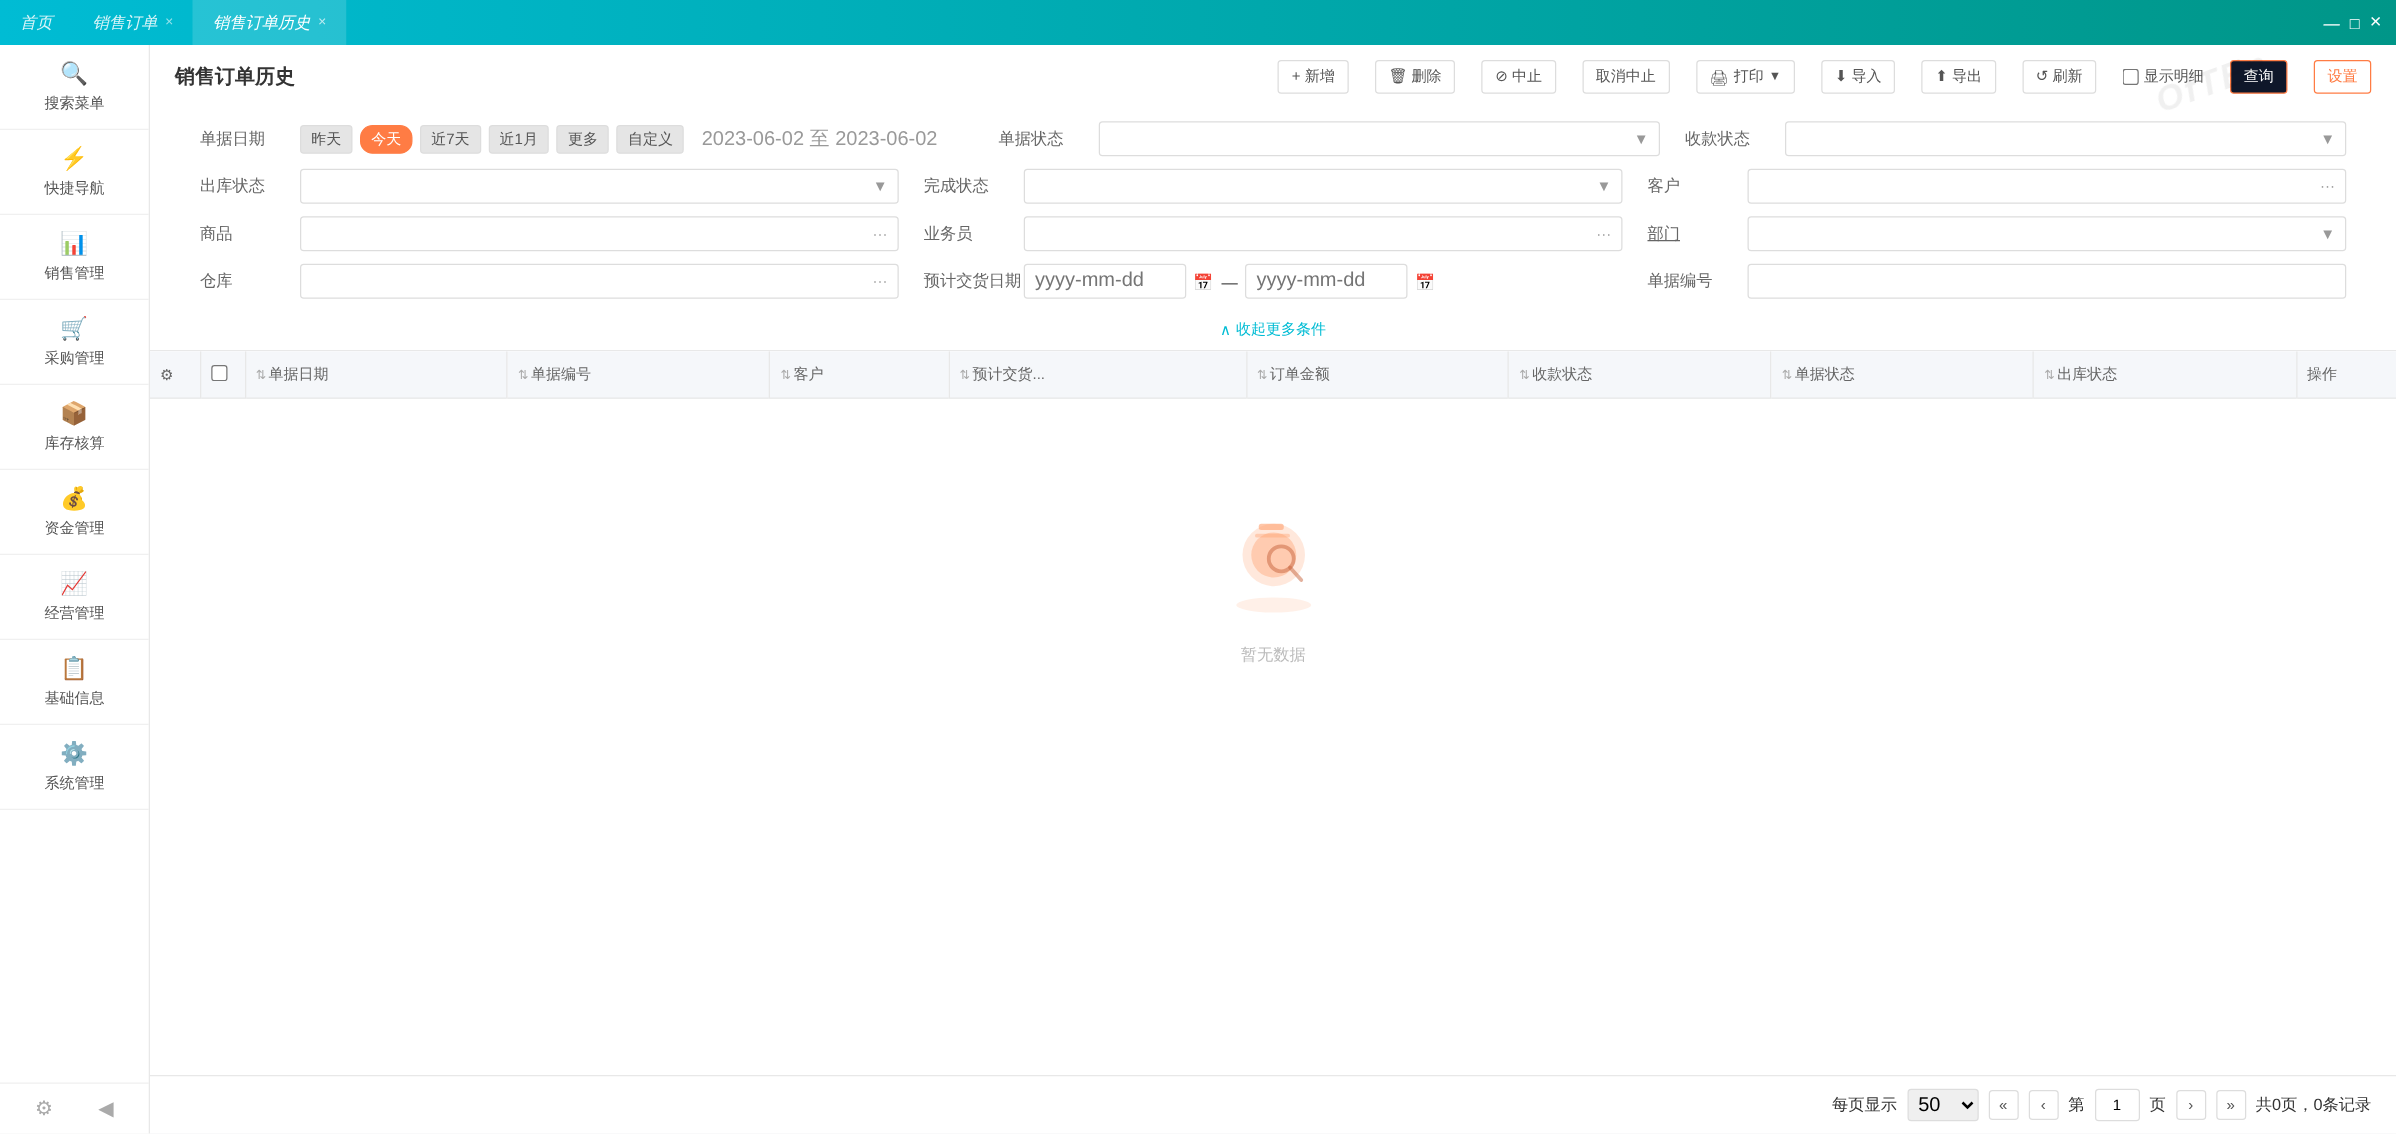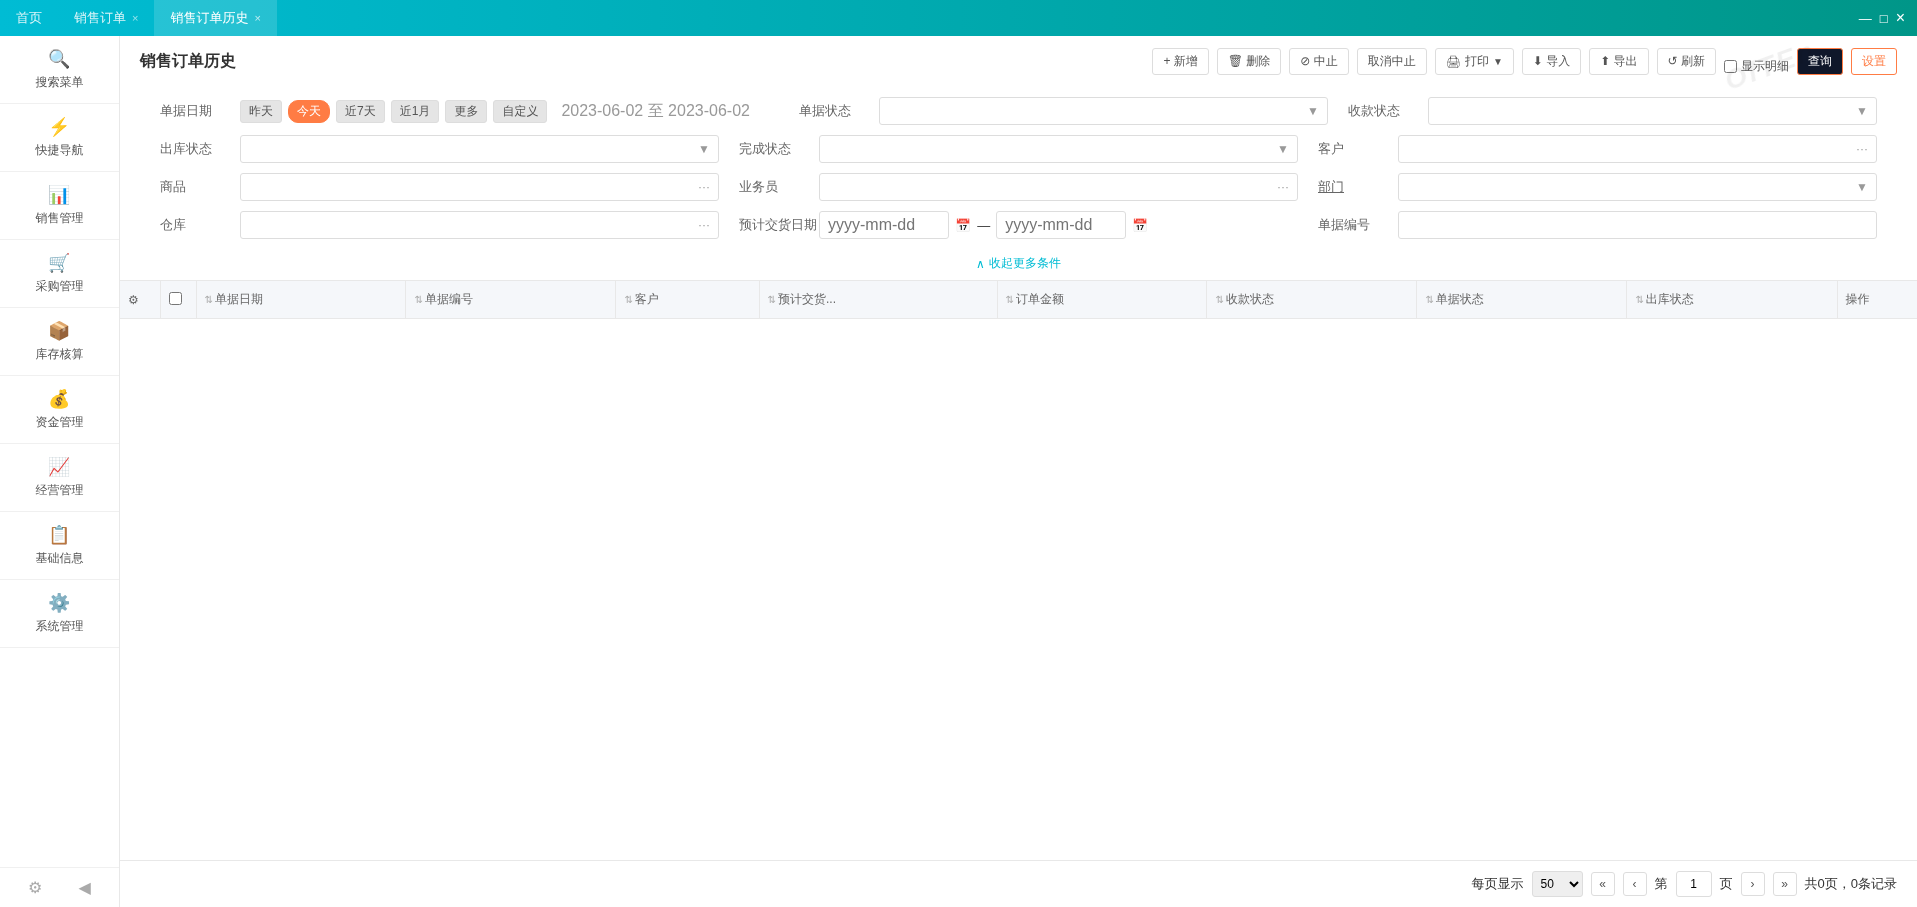--- a/index.html
+++ b/index.html
@@ -6,20 +6,21 @@
     body { font-family: "Microsoft YaHei", Arial, sans-serif; font-size: 13px; background: #f5f5f5; color: #333; display: flex; flex-direction: column; height: 100vh; overflow: hidden; }
 
     
     .top-bar {
       background: linear-gradient(90deg, #00bcd4, #009688);
       height: 36px;
       display: flex;
       align-items: center;
       padding: 0;
       flex-shrink: 0;
+      font-style: italic;
     }
     .top-tabs {
       display: flex;
       align-items: center;
       height: 100%;
       flex: 1;
     }
     .top-tab {
       height: 100%;
       display: flex;
@@ -106,22 +107,22 @@
       justify-content: space-between;
       margin-bottom: 12px;
     }
     .page-title {
       font-size: 16px;
       font-weight: bold;
       color: #333;
     }
     .toolbar {
       display: flex;
-      align-items: flex-end;
-      gap: 8px;
+      align-items: center;
+      gap: 21px;
     }
     .toolbar-btn {
       display: flex;
       align-items: center;
       gap: 4px;
       padding: 4px 10px;
       border: 1px solid #ddd;
       border-radius: 3px;
       background: #fff;
       cursor: pointer;
@@ -273,21 +274,21 @@
       justify-content: flex-end;
       gap: 8px;
       font-size: 13px;
       flex-shrink: 0;
     }
     .pagination-select {
       height: 26px;
       border: 1px solid #ddd;
       border-radius: 3px;
       padding: 0 4px;
-      font-size: 12px;
+      font-size: 16px;
     }
     .pagination-btn {
       width: 24px;
       height: 24px;
       border: 1px solid #ddd;
       border-radius: 3px;
       background: #fff;
       cursor: pointer;
       display: flex;
       align-items: center;
@@ -530,20 +531,32 @@
             <th class="th-sortable"><span class="th-icon">⇅</span>收款状态</th>
             <th class="th-sortable"><span class="th-icon">⇅</span>单据状态</th>
             <th class="th-sortable"><span class="th-icon">⇅</span>出库状态</th>
             <th style="width:80px;">操作</th>
           </tr>
         </thead>
         <tbody>
         </tbody>
       </table>
 
+      <div class="empty-state">
+        <svg class="empty-icon" viewBox="0 0 100 100" xmlns="http://www.w3.org/2000/svg">
+          <ellipse cx="50" cy="85" rx="30" ry="6" fill="rgba(255,180,140,0.2)"></ellipse>
+          <circle cx="50" cy="45" r="25" fill="rgba(255,180,140,0.3)"></circle>
+          <circle cx="50" cy="45" r="18" fill="rgba(255,160,110,0.4)"></circle>
+          <circle cx="56" cy="48" r="10" fill="none" stroke="rgba(200,100,60,0.5)" stroke-width="3"></circle>
+          <line x1="63" y1="55" x2="72" y2="65" stroke="rgba(200,100,60,0.5)" stroke-width="3" stroke-linecap="round"></line>
+          <rect x="38" y="20" width="20" height="5" rx="2" fill="rgba(255,160,110,0.6)"></rect>
+          <rect x="35" y="28" width="28" height="3" rx="1.5" fill="rgba(255,160,110,0.4)"></rect>
+        </svg>
+        <span class="empty-text">暂无数据</span>
+      </div>
     </div>
 
     <div class="table-footer">
       <span>每页显示</span>
       <select class="pagination-select">
         <option>50</option>
         <option>10</option>
         <option>20</option>
         <option>100</option>
       </select>

